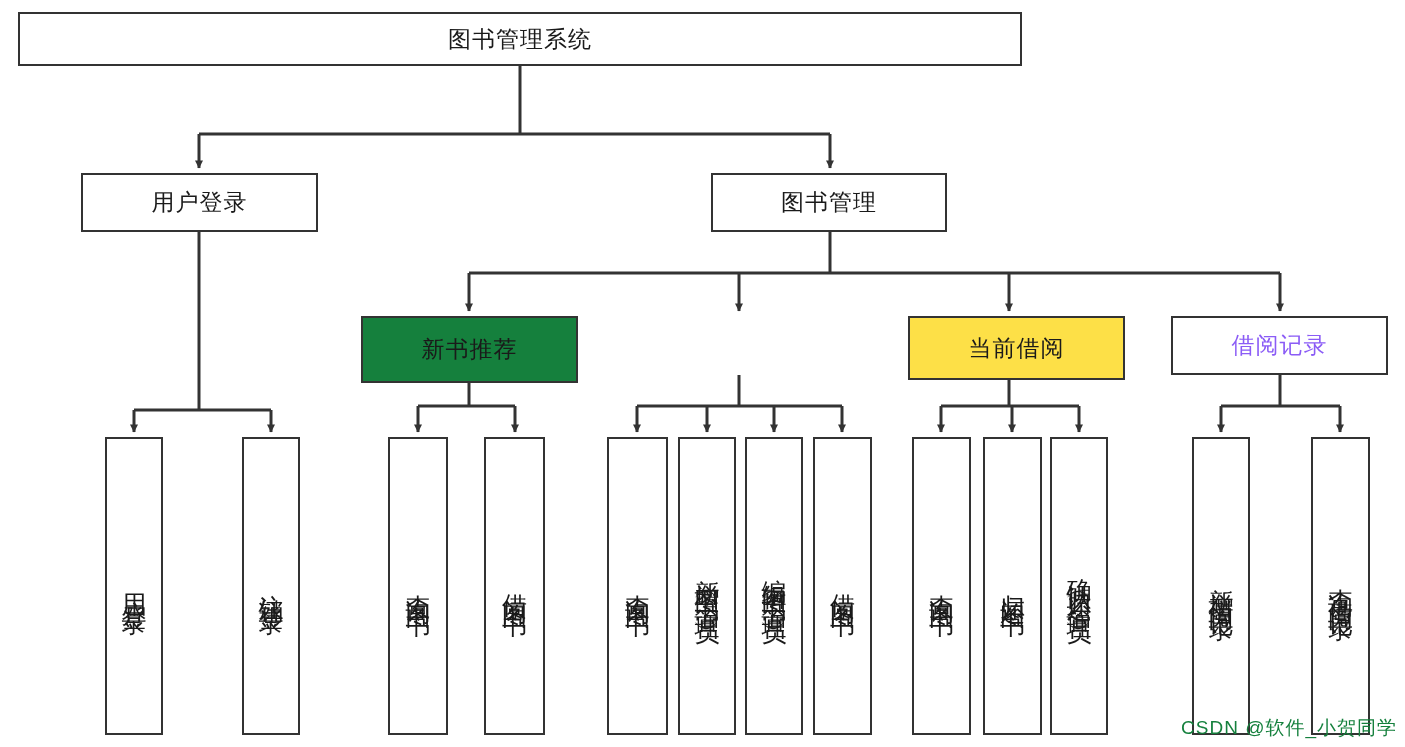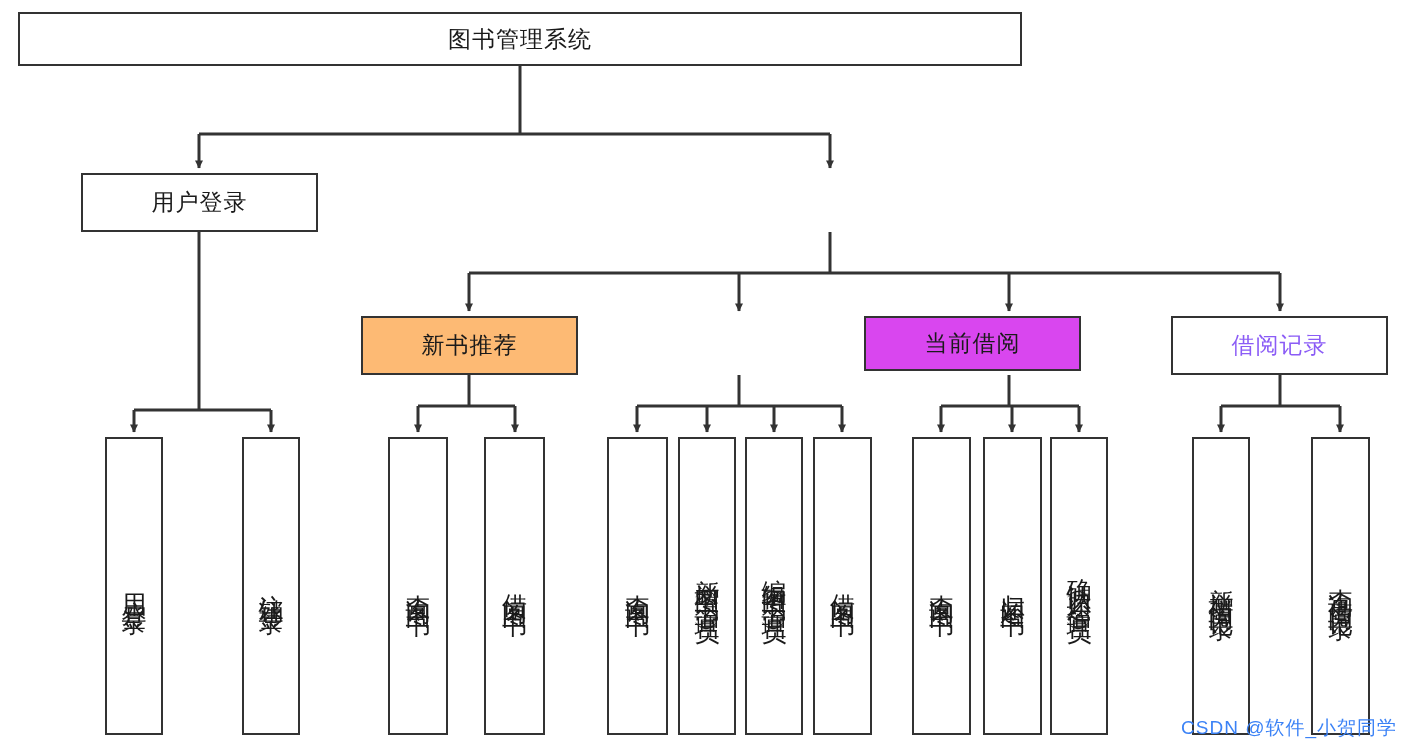--- a/index.html
+++ b/index.html
@@ -111,33 +111,34 @@
       <path d="M 1280 375 L 1280 406"></path>
       <path d="M 1221 406 L 1340 406"></path>
       <path d="M 1221 406 L 1221 432" marker-end="url(#arrowhead)"></path>
       <path d="M 1340 406 L 1340 432" marker-end="url(#arrowhead)"></path>
     </g>
   </svg>
 
   <div class="node node-h" style="left: 18px; top: 12px; width: 1004px; height: 54px; border-color: rgb(51, 51, 51); background: rgb(255, 255, 255); color: rgb(26, 26, 26);">图书管理系统</div>
 
   <div class="node node-h" style="left: 81px; top: 173px; width: 237px; height: 59px; border-color: rgb(51, 51, 51); background: rgb(255, 255, 255); color: rgb(26, 26, 26);">用户登录</div>
+  <div class="node node-h" style="left: 711px; top: 173px; width: 236px; height: 59px; border-color: rgb(51, 51, 51); background: rgb(255, 255, 255); color: rgb(26, 26, 26);">图书管理</div>
 
-  <div class="node node-h" style="left: 361px; top: 316px; width: 217px; height: 59px; border-color: rgb(51, 51, 51); background: #fdba74; color: rgb(26, 26, 26);">新书推荐</div>
-  <div class="node node-h" style="left: 864px; top: 316px; width: 217px; height: 55px; border-color: rgb(51, 51, 51); background: #d946ef; color: rgb(26, 26, 26);">当前借阅</div>
+  <div class="node node-h" style="left: 361px; top: 316px; width: 217px; height: 67px; border-color: rgb(51, 51, 51); background: #15803d; color: rgb(26, 26, 26);">新书推荐</div>
+  <div class="node node-h" style="left: 908px; top: 316px; width: 217px; height: 64px; border-color: rgb(51, 51, 51); background: #fde047; color: rgb(26, 26, 26);">当前借阅</div>
   <div class="node node-h" style="left: 1171px; top: 316px; width: 217px; height: 59px; border-color: rgb(51, 51, 51); background: rgb(255, 255, 255); color: #8b5cf6;">借阅记录</div>
 
   <div class="node node-v" style="left: 105px; top: 437px; width: 58px; height: 298px; border-color: rgb(51, 51, 51); background: rgb(255, 255, 255); color: rgb(26, 26, 26);">用户登录</div>
   <div class="node node-v" style="left: 242px; top: 437px; width: 58px; height: 298px; border-color: rgb(51, 51, 51); background: rgb(255, 255, 255); color: rgb(26, 26, 26);">注销登录</div>
   <div class="node node-v" style="left: 388px; top: 437px; width: 60px; height: 298px; border-color: rgb(51, 51, 51); background: rgb(255, 255, 255); color: rgb(26, 26, 26);">查询图书</div>
   <div class="node node-v" style="left: 484px; top: 437px; width: 61px; height: 298px; border-color: rgb(51, 51, 51); background: rgb(255, 255, 255); color: rgb(26, 26, 26);">借阅图书</div>
   <div class="node node-v" style="left: 607px; top: 437px; width: 61px; height: 298px; border-color: rgb(51, 51, 51); background: rgb(255, 255, 255); color: rgb(26, 26, 26);">查询图书</div>
   <div class="node node-v" style="left: 678px; top: 437px; width: 58px; height: 298px; border-color: rgb(51, 51, 51); background: rgb(255, 255, 255); color: rgb(26, 26, 26);">新增图书（管理员）</div>
   <div class="node node-v" style="left: 745px; top: 437px; width: 58px; height: 298px; border-color: rgb(51, 51, 51); background: rgb(255, 255, 255); color: rgb(26, 26, 26);">编辑图书（管理员）</div>
   <div class="node node-v" style="left: 813px; top: 437px; width: 59px; height: 298px; border-color: rgb(51, 51, 51); background: rgb(255, 255, 255); color: rgb(26, 26, 26);">借阅图书</div>
   <div class="node node-v" style="left: 912px; top: 437px; width: 59px; height: 298px; border-color: rgb(51, 51, 51); background: rgb(255, 255, 255); color: rgb(26, 26, 26);">查询图书</div>
   <div class="node node-v" style="left: 983px; top: 437px; width: 59px; height: 298px; border-color: rgb(51, 51, 51); background: rgb(255, 255, 255); color: rgb(26, 26, 26);">归还图书</div>
   <div class="node node-v" style="left: 1050px; top: 437px; width: 58px; height: 298px; border-color: rgb(51, 51, 51); background: rgb(255, 255, 255); color: rgb(26, 26, 26);">确认归还（管理员）</div>
   <div class="node node-v" style="left: 1192px; top: 437px; width: 58px; height: 298px; border-color: rgb(51, 51, 51); background: rgb(255, 255, 255); color: rgb(26, 26, 26);">新增借阅记录</div>
   <div class="node node-v" style="left: 1311px; top: 437px; width: 59px; height: 298px; border-color: rgb(51, 51, 51); background: rgb(255, 255, 255); color: rgb(26, 26, 26);">查询借阅记录</div>
 
-  <div id="watermark" style="color: #3b82f6; margin-left: 16px;">CSDN @软件_小贺同学</div>
+  <div id="watermark" style="color: #15803d; margin-left: 16px;">CSDN @软件_小贺同学</div>
 </div>
 
 </body></html>

